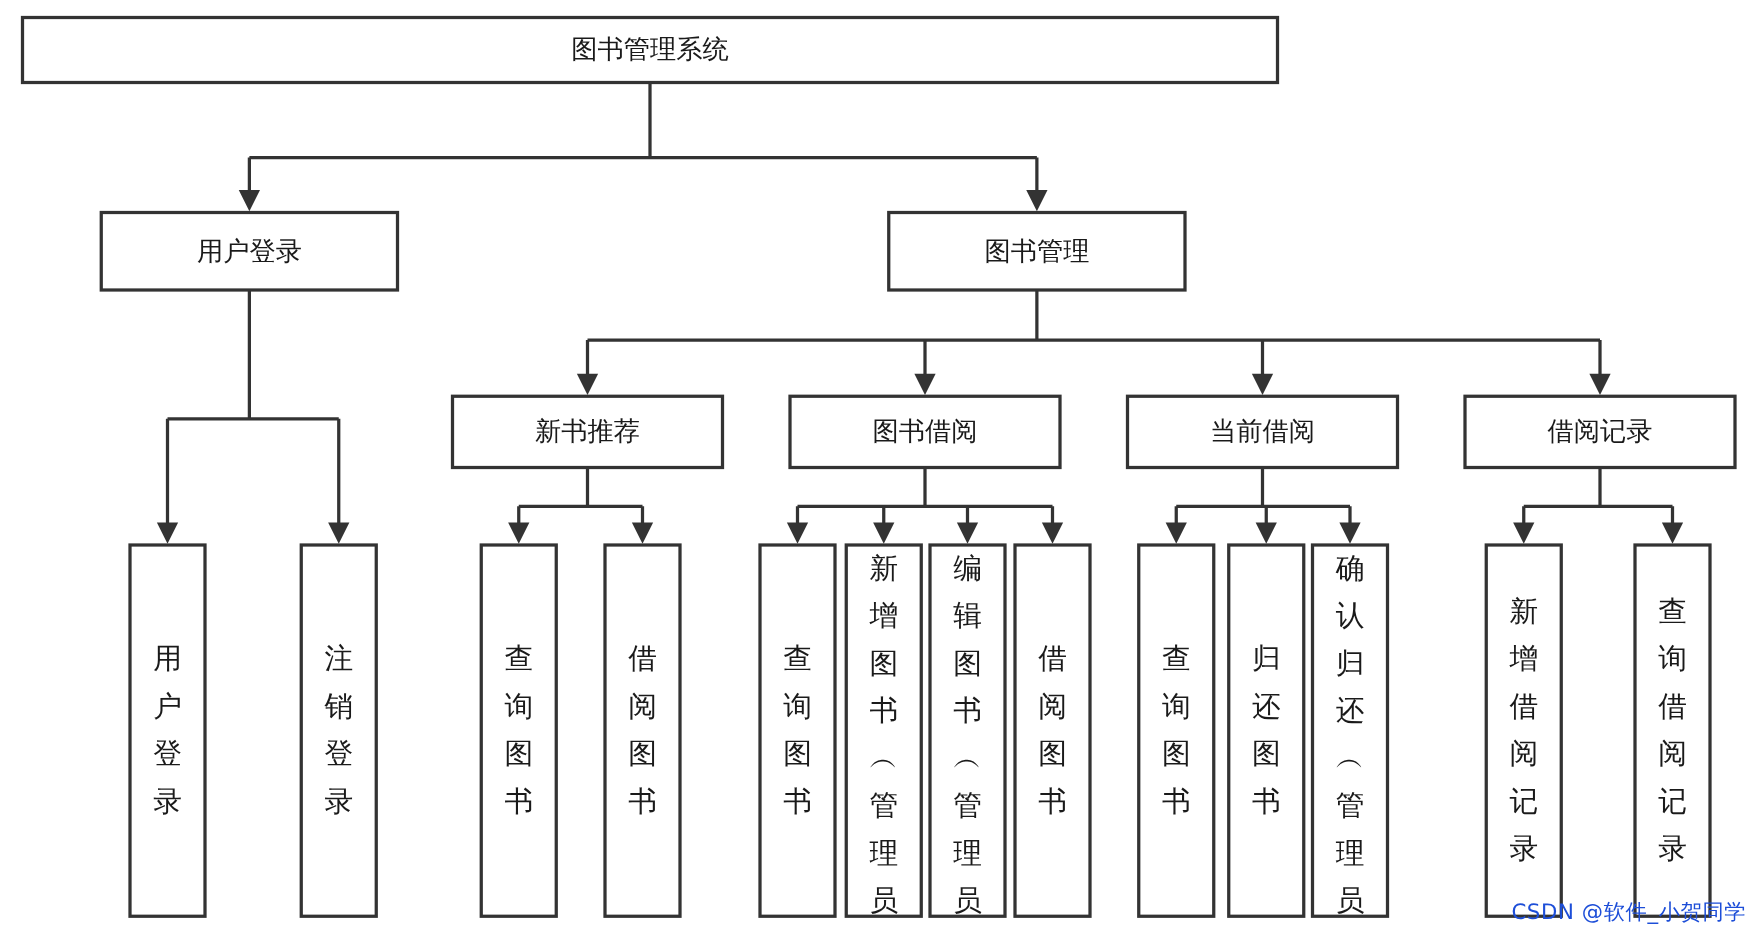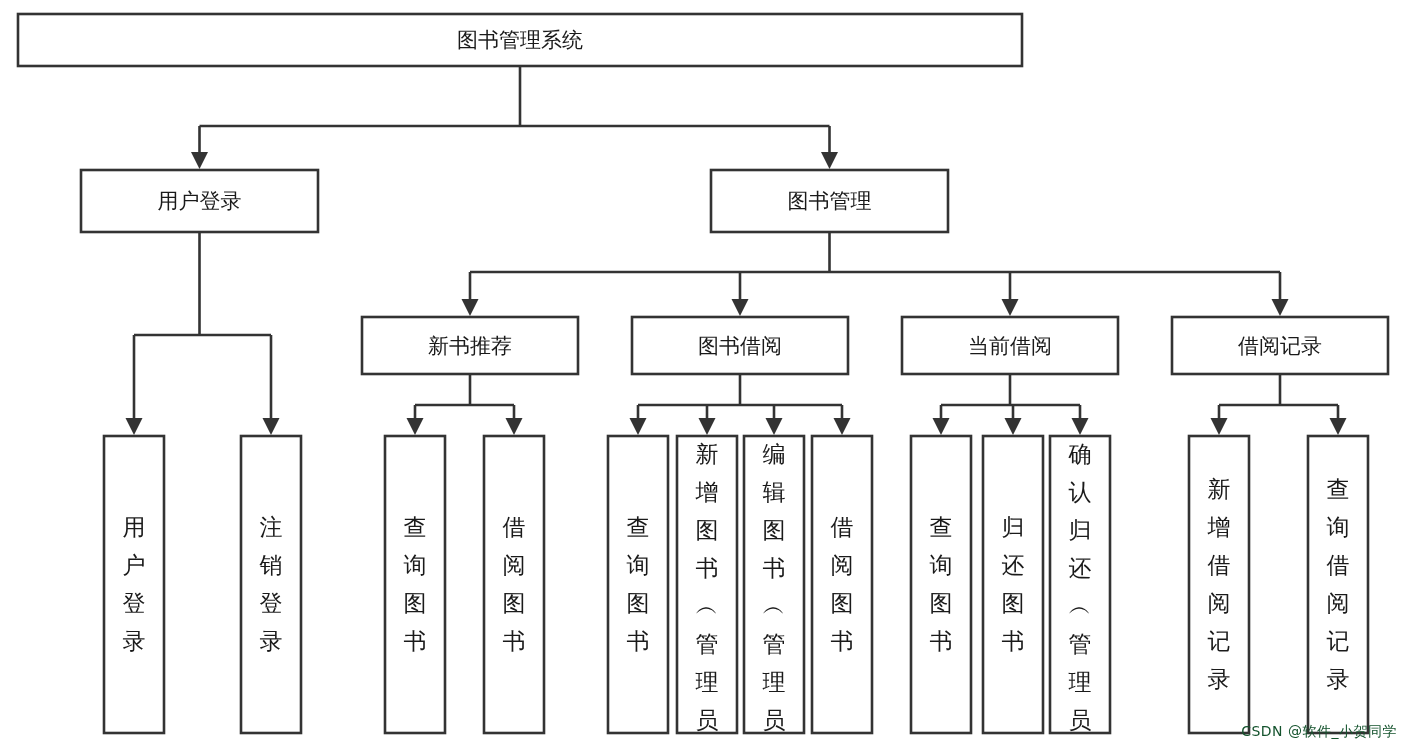--- a/index.html
+++ b/index.html
@@ -51,22 +51,22 @@
   }
   .arrow-head {
     fill: #333333;
     stroke: none;
   }
   .watermark {
     position: absolute;
     right: 8px;
     bottom: 6px;
     font-family: "DejaVu Sans", "Liberation Sans", sans-serif;
-    font-size: 14px;
-    color: #14532d;
+    font-size: 17px;
+    color: #1d4ed8;
     white-space: nowrap;
     letter-spacing: 0.5px;
     pointer-events: none;
   }
 </style>
 </head>
 <body>
 
 <div id="diagram-root">
   <svg id="flow" viewBox="0 0 1405 747">

